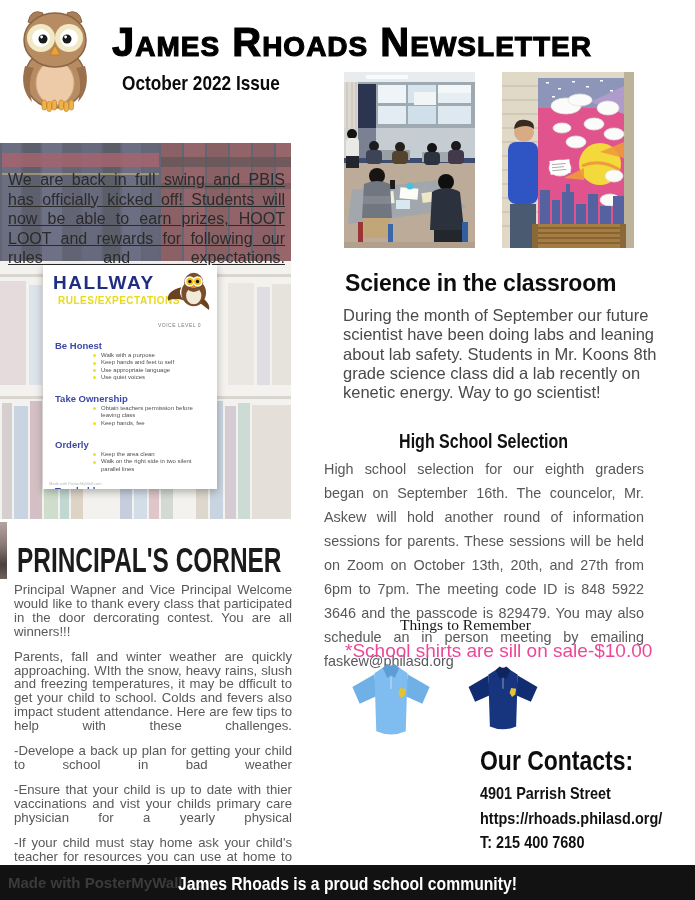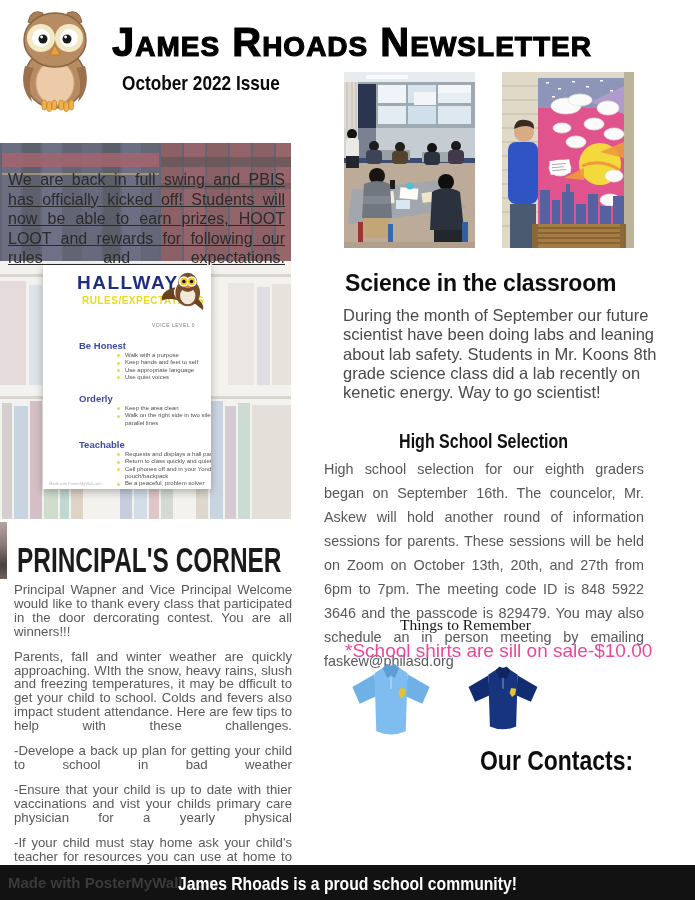--- a/index.html
+++ b/index.html
@@ -16,22 +16,22 @@
   .photo{overflow:hidden;}
   .photo1{left:344px;top:72px;width:131px;height:176px;}
   .photo2{left:502px;top:72px;width:132px;height:176px;}
   .photo svg{display:block;width:100%;height:100%;}
   
   .left-panel{left:0;top:143px;width:291px;height:376px;}
   .left-panel .bg{position:absolute;left:0;top:0;width:100%;height:100%;}
   .pbis-text{position:absolute;left:8px;top:11px;width:277px;font-size:16px;line-height:19.5px;
       color:#2b2b2b;text-align:justify;text-align-last:justify;text-decoration:underline;}
   
-  .poster{position:absolute;left:43px;top:122px;width:144px;height:224px;background:#fff;
-      box-shadow:0 3px 8px rgba(0,0,0,0.28);overflow:hidden;padding-left:24px;}
+  .poster{position:absolute;left:43px;top:122px;width:174px;height:224px;background:#fff;
+      box-shadow:0 3px 8px rgba(0,0,0,0.28);overflow:hidden;}
   .poster-title{margin:7px 0 0 10px;font-size:19px;font-weight:bold;color:#202d80;letter-spacing:1.5px;}
   .poster-sub{margin:1px 0 16px 15px;font-size:10px;font-weight:bold;color:#e8da1c;letter-spacing:0.5px;}
   .poster-owl{position:absolute;right:5px;top:5px;width:48px;height:40px;}
   .voice{margin:5px 16px 0 0;text-align:right;font-size:5px;color:#7d7d7d;letter-spacing:0.5px;}
   .psec-h{margin:12px 0 1px 12px;font-size:9.5px;font-weight:bold;color:#3c4aa6;}
   .pitem{position:relative;margin-left:50px;width:110px;padding-left:8px;font-size:6px;
       line-height:7.3px;color:#4f4f4f;}
   .pb{position:absolute;left:0;top:2.3px;width:3px;height:3px;background:#ede223;border-radius:50%;}
   .poster-wm{position:absolute;left:6px;bottom:3px;font-size:4px;color:#b9b9b9;}
   
@@ -329,20 +329,25 @@
       <div class="voice">VOICE LEVEL 0</div>
 
       <div class="psec">
         <div class="psec-h">Be Honest</div>
         <div class="pitem"><span class="pb"></span><span>Walk with a purpose</span></div>
         <div class="pitem"><span class="pb"></span><span>Keep hands and feet to self</span></div>
         <div class="pitem"><span class="pb"></span><span>Use appropriate language</span></div>
         <div class="pitem"><span class="pb"></span><span>Use quiet voices</span></div>
       </div>
       <div class="psec">
+        <div class="psec-h">Take Ownership</div>
+        <div class="pitem"><span class="pb"></span><span>Obtain teachers permission before leaving class</span></div>
+        <div class="pitem"><span class="pb"></span><span>Keep hands, fee</span></div>
+      </div>
+      <div class="psec">
         <div class="psec-h">Orderly</div>
         <div class="pitem"><span class="pb"></span><span>Keep the area clean</span></div>
         <div class="pitem"><span class="pb"></span><span>Walk on the right side in two silent parallel lines</span></div>
       </div>
       <div class="psec">
         <div class="psec-h">Teachable</div>
         <div class="pitem"><span class="pb"></span><span>Requests and displays a hall pass</span></div>
         <div class="pitem"><span class="pb"></span><span>Return to class quickly and quietly</span></div>
         <div class="pitem"><span class="pb"></span><span>Cell phones off and in your Yonder pouch/backpack</span></div>
         <div class="pitem"><span class="pb"></span><span>Be a peaceful, problem solver</span></div>
@@ -388,20 +393,25 @@
       <polygon class="sleeve" points="68,12 92,26 84,44 66,36"></polygon>
       <path class="body" d="M32,11 L41,5 Q50,13 59,5 L68,11 L66,74 Q50,81 34,74 Z"></path>
       <path class="collar" d="M41,5 L46,16 L50,13 L54,16 L59,5 L54,1 Q50,4 46,1 Z"></path>
       <line class="placket" x1="50" y1="15" x2="50" y2="28"></line>
       <path class="crest" d="M60,27 l6,1 l-1,7 l-4,3 l-3,-5 Z"></path>
     </svg>
   </div>
 
   <div class="abs contacts">
     <h2 class="contacts-title">Our Contacts:</h2>
+    <div class="contact-lines">
+      <div class="contact-line">4901 Parrish Street</div>
+      <div class="contact-line">https://rhoads.philasd.org/</div>
+      <div class="contact-line">T: 215 400 7680</div>
+    </div>
   </div>
 
   <div class="abs footer">
     <div class="footer-wm">Made with PosterMyWall.com</div>
     <div class="footer-tag"><span>James Rhoads is a proud school community!</span></div>
   </div>
 
 </div>
 
 </body></html>

